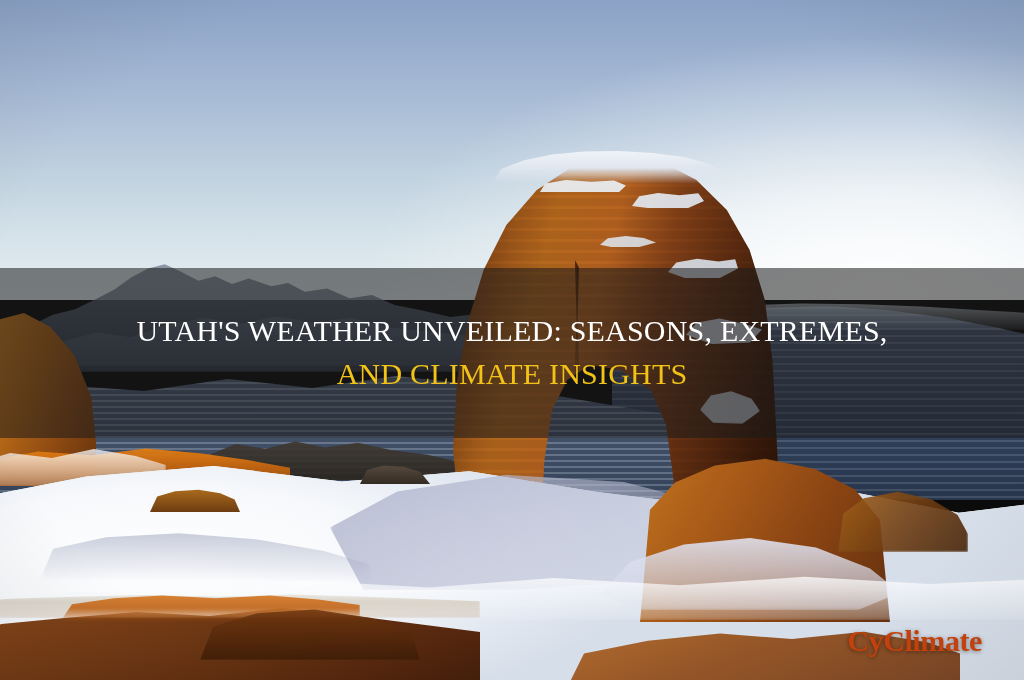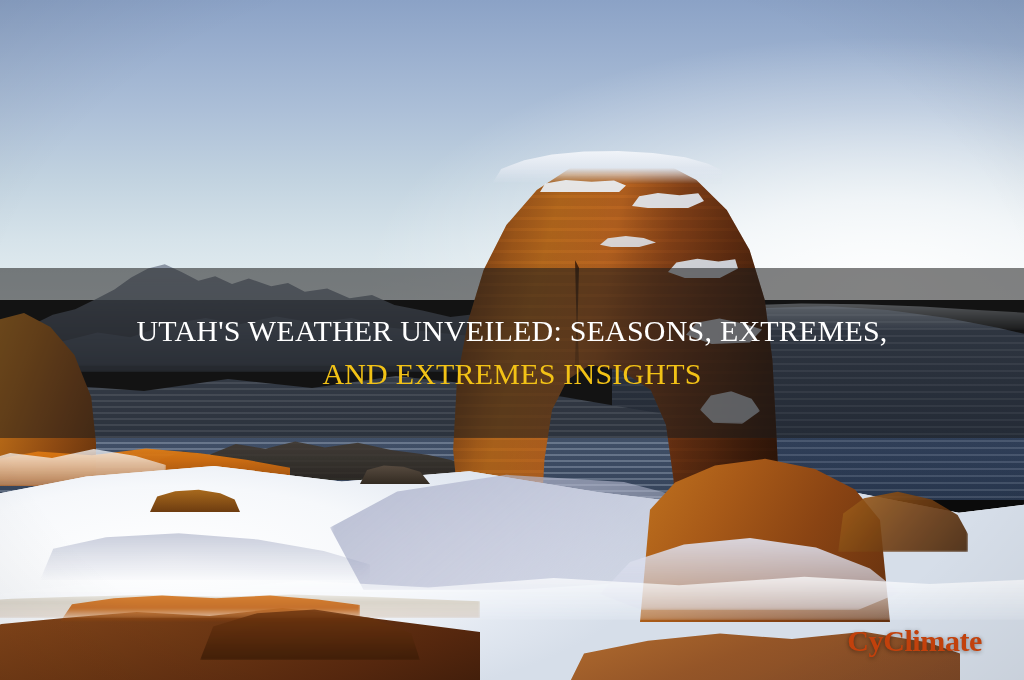--- a/index.html
+++ b/index.html
@@ -423,18 +423,18 @@
     <div class="slab-left-rim"></div>
     <div class="slab-left-orange"></div>
     <div class="rock-d"></div>
     <div class="slab-right"></div>
 
     <div class="photo-grain"></div>
   </div>
 
   <div class="overlay-band">
     <div class="title-line title-line-1">UTAH'S WEATHER UNVEILED: SEASONS, EXTREMES,</div>
-    <div class="title-line title-line-2">AND EXTREMES INSIGHTS</div>
+    <div class="title-line title-line-2">AND CLIMATE INSIGHTS</div>
   </div>
 
   <div class="brand">CyClimate</div>
 
 </div>
 
 </body></html>

